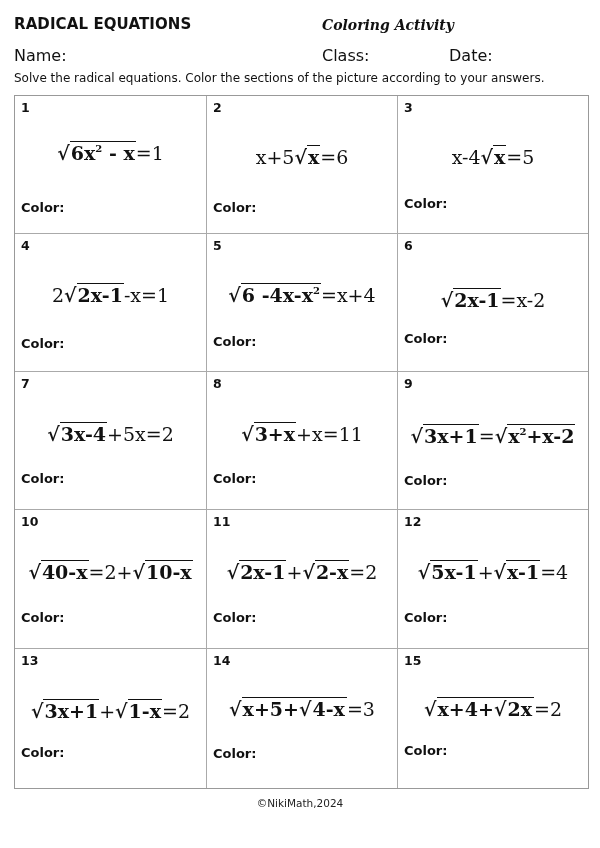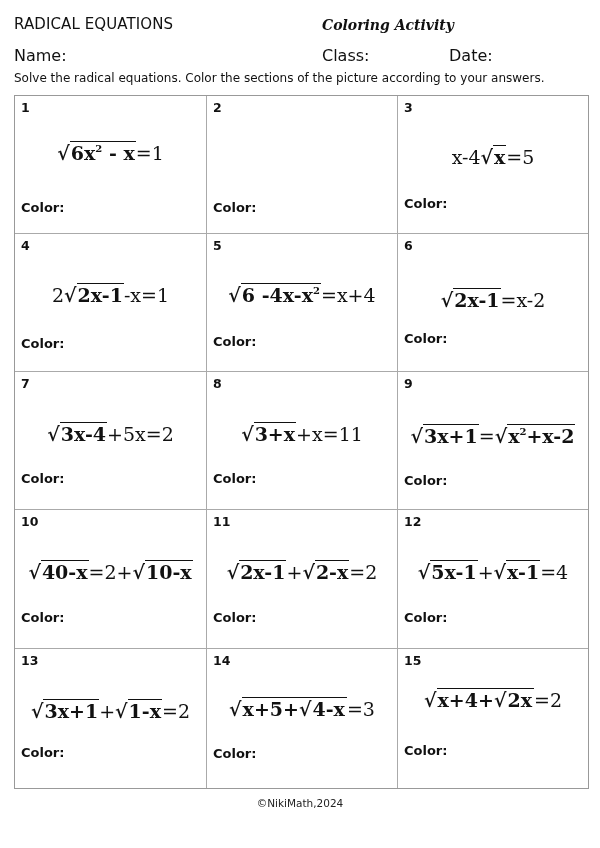--- a/index.html
+++ b/index.html
@@ -1,17 +1,17 @@
 <!DOCTYPE html>
 <html><head>
   <meta charset="utf-8">
   <style>
     html, body { margin: 0; padding: 0; background: #ffffff; }
     body { width: 600px; height: 848px; position: relative; overflow: hidden; font-family: "DejaVu Sans", sans-serif; color: #111; }
-    .hdr-title { position: absolute; left: 14px; top: 15px; font-size: 15px; letter-spacing: 0.1px; }
+    .hdr-title { position: absolute; left: 14px; top: 15px; font-size: 15px; letter-spacing: 0.1px; font-weight: bold; }
     .hdr-activity { position: absolute; left: 322px; top: 17px; font-family: "DejaVu Serif", serif; font-style: italic; font-size: 14px; font-weight: bold; }
     .row-label { position: absolute; top: 46px; font-size: 16px; }
     .instructions { position: absolute; left: 14px; top: 71px; font-size: 12px; }
     .grid { position: absolute; left: 14px; top: 95px; width: 575px; height: 694px; border: 1px solid #999; box-sizing: border-box;
             display: grid; grid-template-columns: 192px 191px 190px; grid-template-rows: 138px 138px 138px 139px 139px; }
     .cell { border-right: 1.5px solid #aaa; border-bottom: 1.5px solid #aaa; position: relative; box-sizing: border-box; }
     .cell.c3 { border-right: none; }
     .cell.r5 { border-bottom: none; }
     .num { position: absolute; left: 6px; top: 4px; font-weight: bold; font-size: 12.5px; }
     .color-label { position: absolute; left: 6px; font-weight: bold; font-size: 13px; }
@@ -34,20 +34,21 @@
 
 <div class="grid">
 
   <div class="cell">
     <span class="num">1</span>
     <div class="eq" style="top:46px"><span class="rad"><span class="sym">√</span><span class="body">6x<sup>2</sup> - x</span></span>=1</div>
     <span class="color-label" style="top:104px">Color:</span>
   </div>
   <div class="cell">
     <span class="num">2</span>
+    <div class="eq" style="top:50px">x+5<span class="rad"><span class="sym">√</span><span class="body">x</span></span>=6</div>
     <span class="color-label" style="top:104px">Color:</span>
   </div>
   <div class="cell c3">
     <span class="num">3</span>
     <div class="eq" style="top:50px">x-4<span class="rad"><span class="sym">√</span><span class="body">x</span></span>=5</div>
     <span class="color-label" style="top:100px">Color:</span>
   </div>
 
   <div class="cell">
     <span class="num">4</span>
@@ -102,18 +103,18 @@
     <div class="eq" style="top:51px"><span class="rad"><span class="sym">√</span><span class="body">3x+1</span></span>+<span class="rad"><span class="sym">√</span><span class="body">1-x</span></span>=2</div>
     <span class="color-label" style="top:96px">Color:</span>
   </div>
   <div class="cell r5">
     <span class="num">14</span>
     <div class="eq" style="top:49px"><span class="rad"><span class="sym">√</span><span class="body">x+5+<span class="rad"><span class="sym">√</span><span class="body">4-x</span></span></span></span>=3</div>
     <span class="color-label" style="top:97px">Color:</span>
   </div>
   <div class="cell c3 r5">
     <span class="num">15</span>
-    <div class="eq" style="top:40px"><span class="rad"><span class="sym">√</span><span class="body">x+4+<span class="rad"><span class="sym">√</span><span class="body">2x</span></span></span></span>=2</div>
+    <div class="eq" style="top:49px"><span class="rad"><span class="sym">√</span><span class="body">x+4+<span class="rad"><span class="sym">√</span><span class="body">2x</span></span></span></span>=2</div>
     <span class="color-label" style="top:94px">Color:</span>
   </div>
 </div>
 
 <div class="footer">©NikiMath,2024</div>
 
 </body></html>

